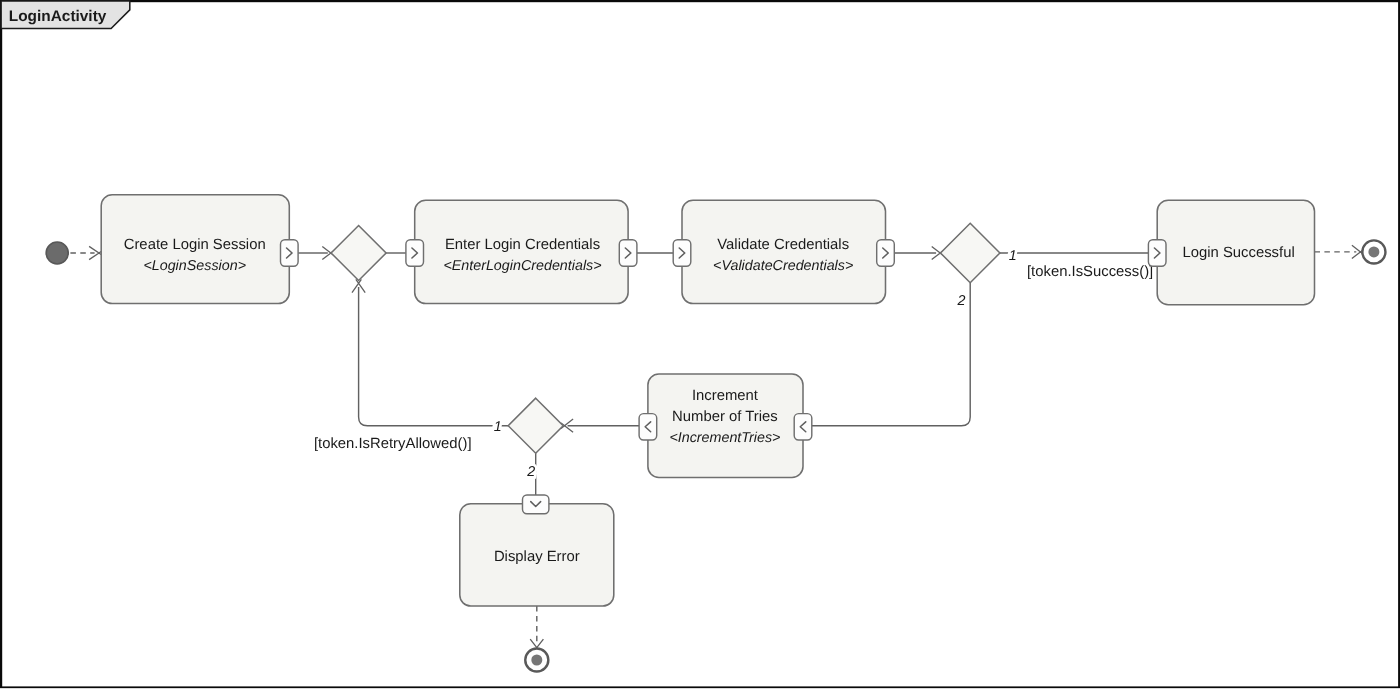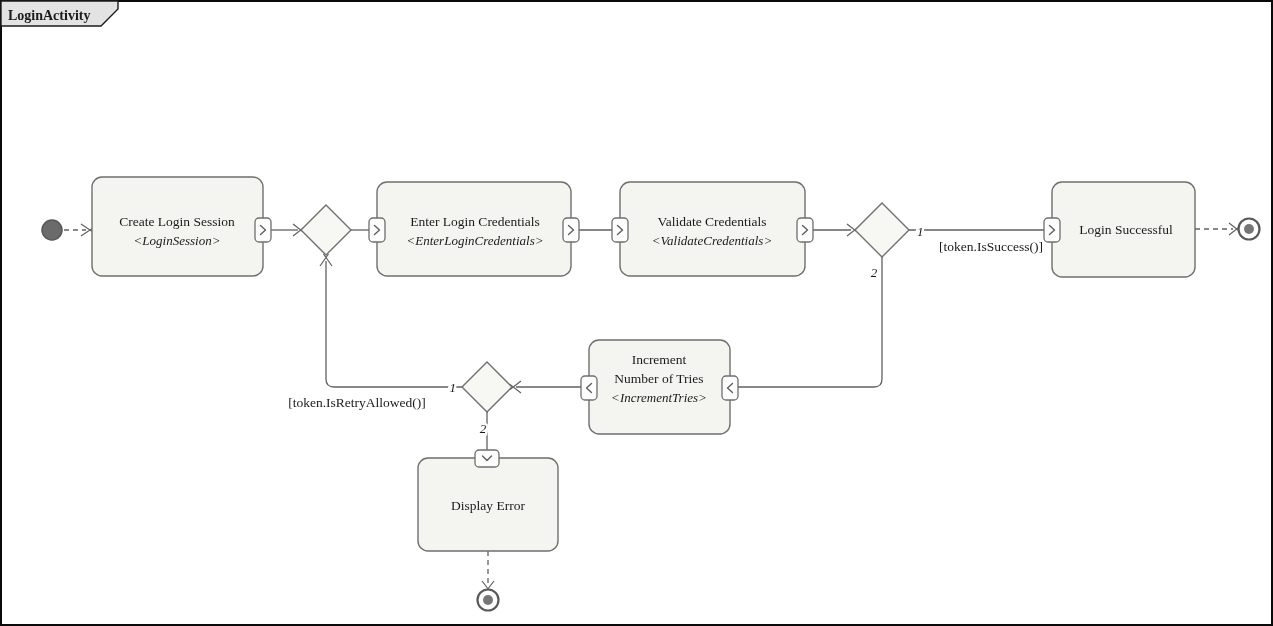--- a/index.html
+++ b/index.html
@@ -10,21 +10,21 @@
     --tab-fill:#e3e3e3;
     --text:#1a1a1a;
     --initial-fill:#6b6b6b;
     --pin-fill:#fdfdfd;
   }
   html,body{margin:0;padding:0;background:#fff;}
   .canvas{
     position:relative;
     width:1273px;height:626px;
     background:#ffffff;
-    font-family:Liberation Serif, serif;
+    font-family:Liberation Sans, sans-serif;
   }
   svg{display:block;}
   .frame-rect{fill:none;stroke:var(--frame-border);stroke-width:2;}
   .tab-shape{fill:var(--tab-fill);stroke:#1c1c1c;stroke-width:1.4;}
   .tab-title{font-size:14px;font-weight:bold;fill:var(--text);}
   .action{fill:var(--node-fill);stroke:var(--node-border);stroke-width:1.4;}
   .diamond{fill:#f7f7f4;stroke:var(--node-border);stroke-width:1.4;}
   .pin{fill:var(--pin-fill);stroke:var(--node-border);stroke-width:1.3;}
   .pin-chev{fill:none;stroke:#5f5f5f;stroke-width:1.4;stroke-linecap:round;stroke-linejoin:round;}
   .edge{fill:none;stroke:var(--edge);stroke-width:1.3;}

